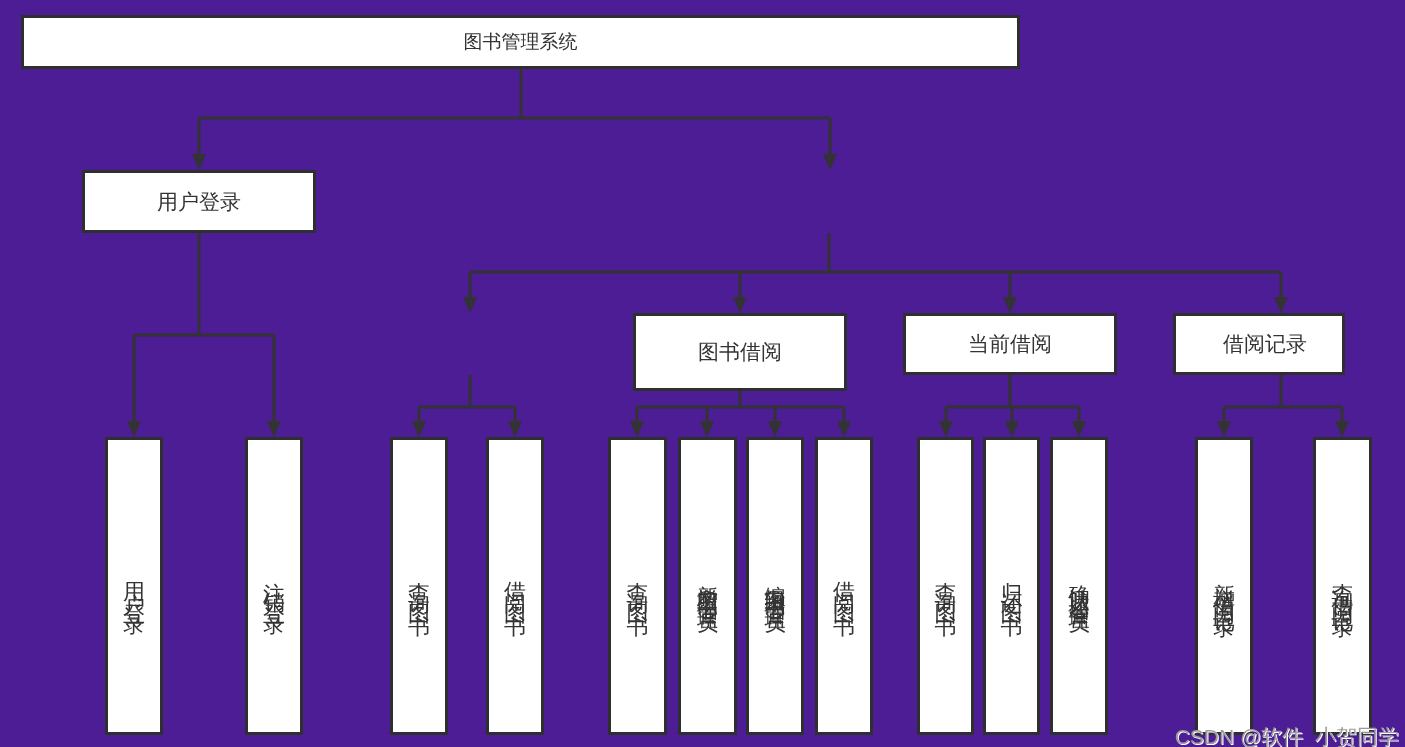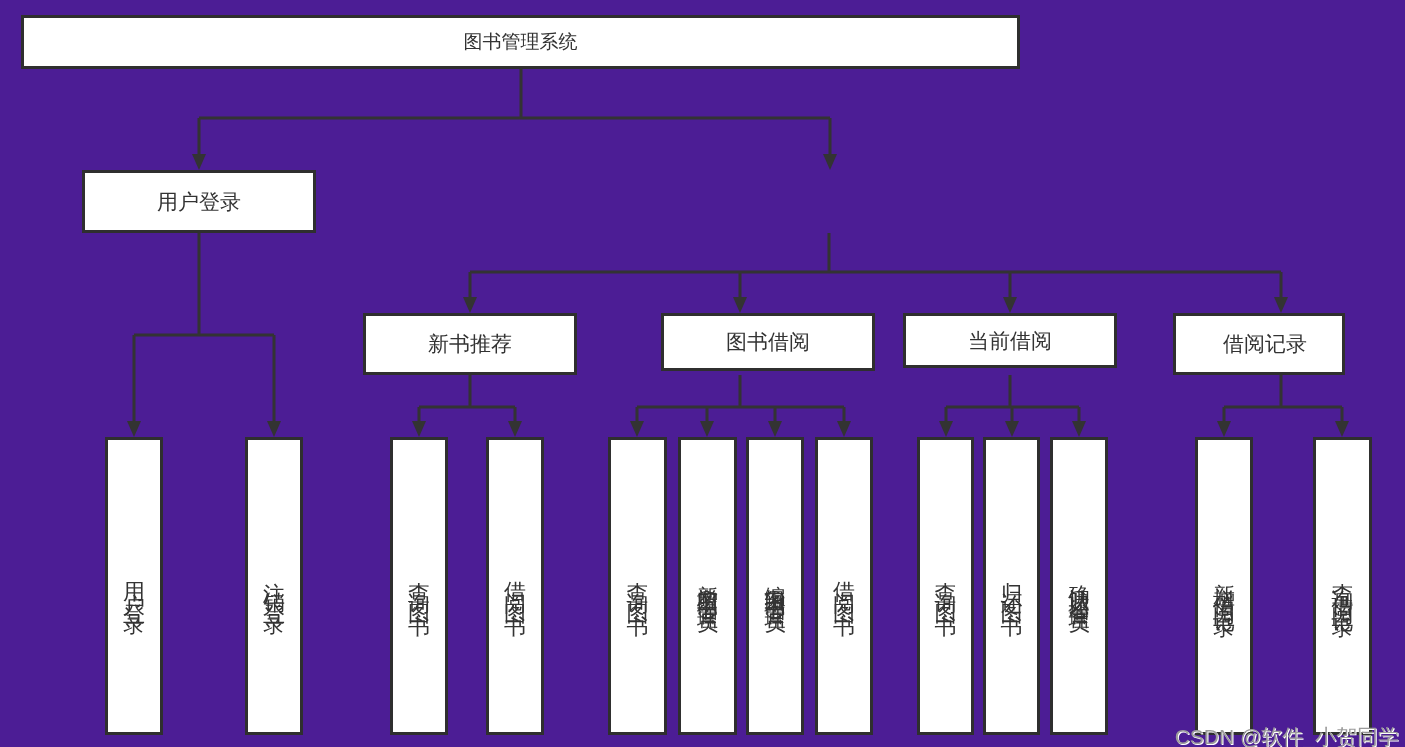--- a/index.html
+++ b/index.html
@@ -103,27 +103,24 @@
   </svg>
 
   <div class="box h root" style="left:21px;top:15px;width:999px;height:54px;">
     <span>图书管理系统</span>
   </div>
 
   <div class="box h" style="left:82px;top:170px;width:234px;height:63px;">
     <span>用户登录</span>
   </div>
 
-  <div class="box h" style="left:363px;top:313px;width:214px;height:62px;">
-    <span>新书推荐</span>
-  </div>
-  <div class="box h" style="left:633px;top:313px;width:214px;height:58px;margin-left:28px;">
+  <div class="box h" style="left:633px;top:313px;width:214px;height:78px;">
     <span>图书借阅</span>
   </div>
-  <div class="box h" style="left:903px;top:313px;width:214px;height:55px;">
+  <div class="box h" style="left:903px;top:313px;width:214px;height:62px;">
     <span>当前借阅</span>
   </div>
   <div class="box h" style="left:1173px;top:313px;width:172px;height:62px;padding-left:12px;">
     <span>借阅记录</span>
   </div>
 
   <div class="box v" style="left:105px;top:437px;width:58px;height:298px;">
     <span class="vtext sp4">用户登录</span>
   </div>
   <div class="box v" style="left:245px;top:437px;width:58px;height:298px;">

